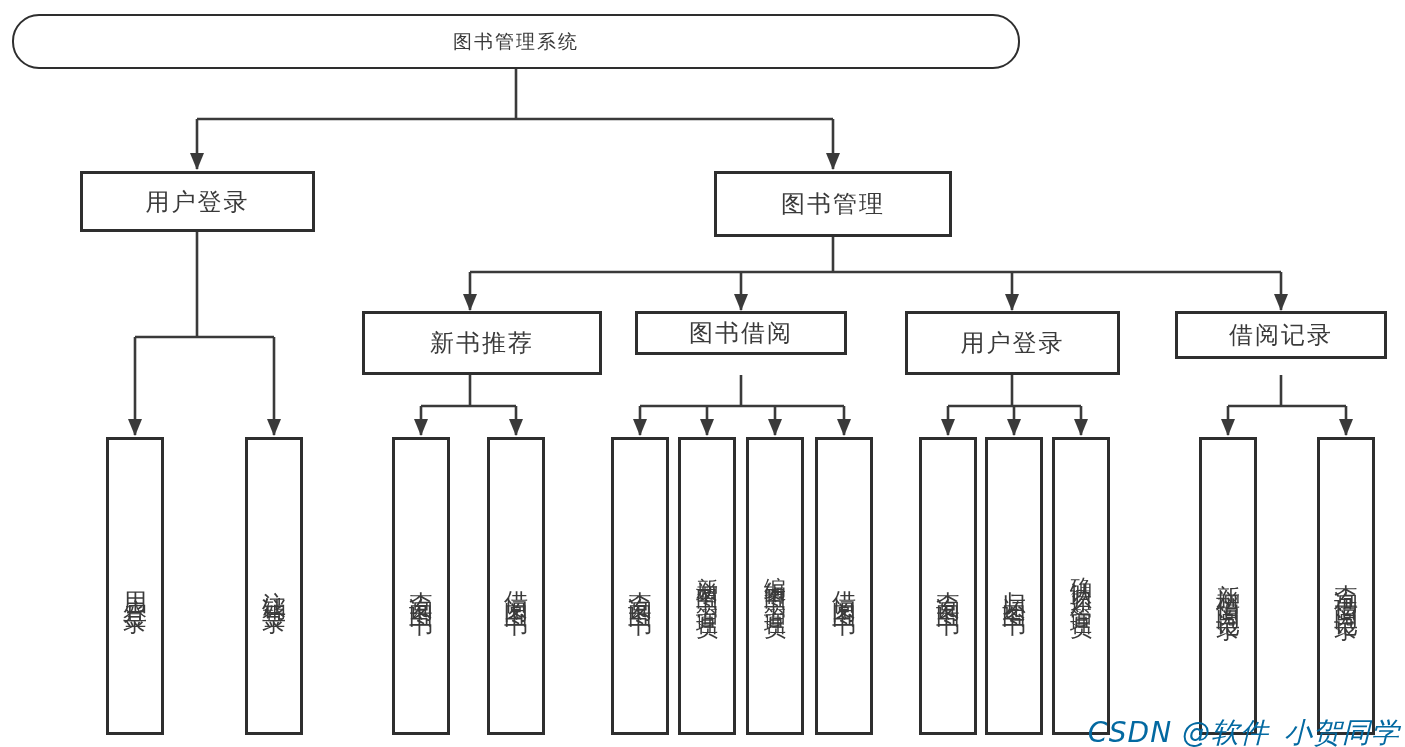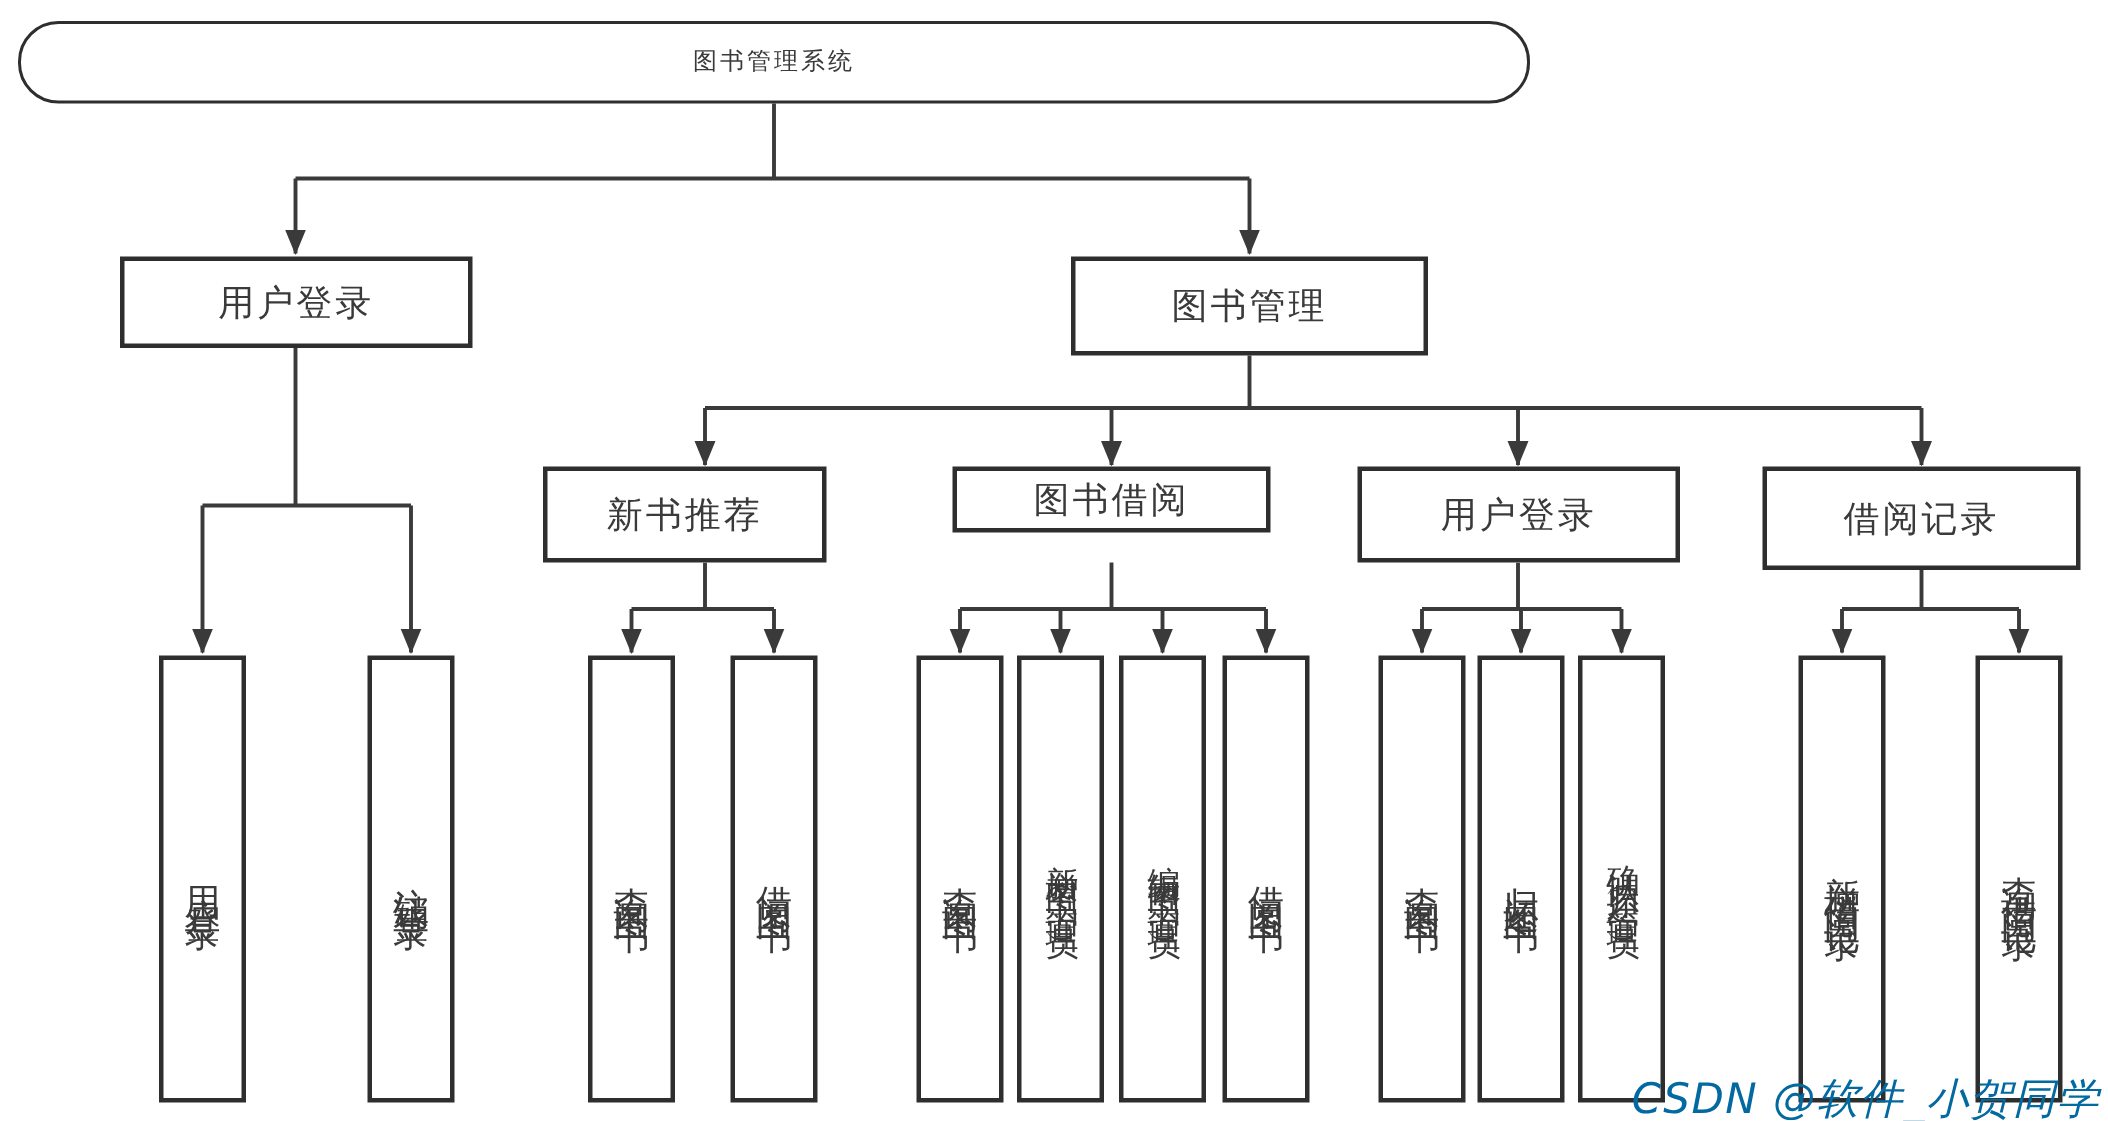--- a/index.html
+++ b/index.html
@@ -29,21 +29,21 @@
     display: flex;
     align-items: center;
     justify-content: center;
     color: #3a3a3a;
     font-size: 24px;
     letter-spacing: 2px;
     z-index: 2;
     white-space: nowrap;
   }
   .hbox.root {
-    font-size: 16px;
+    font-size: 19px;
     border-width: 2.5px;
     border-radius: 27px;
   }
   .vbox {
     position: absolute;
     box-sizing: border-box;
     top: 437px;
     height: 298px;
     width: 58px;
     border: 3px solid #2e2e2e;
@@ -124,24 +124,24 @@
       <path d="M1228,406 V435" marker-end="url(#arw)"></path>
       <path d="M1346,406 V435" marker-end="url(#arw)"></path>
     </g>
   </svg>
 
   <div class="hbox root" style="left:12px; top:14px; width:1008px; height:55px">图书管理系统</div>
 
   <div class="hbox" style="left:80px; top:171px; width:235px; height:61px">用户登录</div>
   <div class="hbox" style="left:714px; top:171px; width:238px; height:66px">图书管理</div>
 
-  <div class="hbox" style="left:362px; top:311px; width:189px; height:64px">新书推荐</div>
+  <div class="hbox" style="left:362px; top:311px; width:240px; height:64px">新书推荐</div>
   <div class="hbox" style="left:635px; top:311px; width:212px; height:44px">图书借阅</div>
   <div class="hbox" style="left:905px; top:311px; width:215px; height:64px">用户登录</div>
-  <div class="hbox" style="left:1175px; top:311px; width:212px; height:69px">借阅记录</div>
+  <div class="hbox" style="left:1175px; top:311px; width:212px; height:48px">借阅记录</div>
 
   <div class="vbox" style="left:106px">用户登录</div>
   <div class="vbox" style="left:245px">注销登录</div>
 
   <div class="vbox" style="left:392px">查询图书</div>
   <div class="vbox" style="left:487px">借阅图书</div>
 
   <div class="vbox" style="left:611px">查询图书</div>
   <div class="vbox" style="left:678px; font-size:22px; letter-spacing:6px">新增图书（管理员）</div>
   <div class="vbox" style="left:746px; font-size:22px; letter-spacing:6px">编辑图书（管理员）</div>

